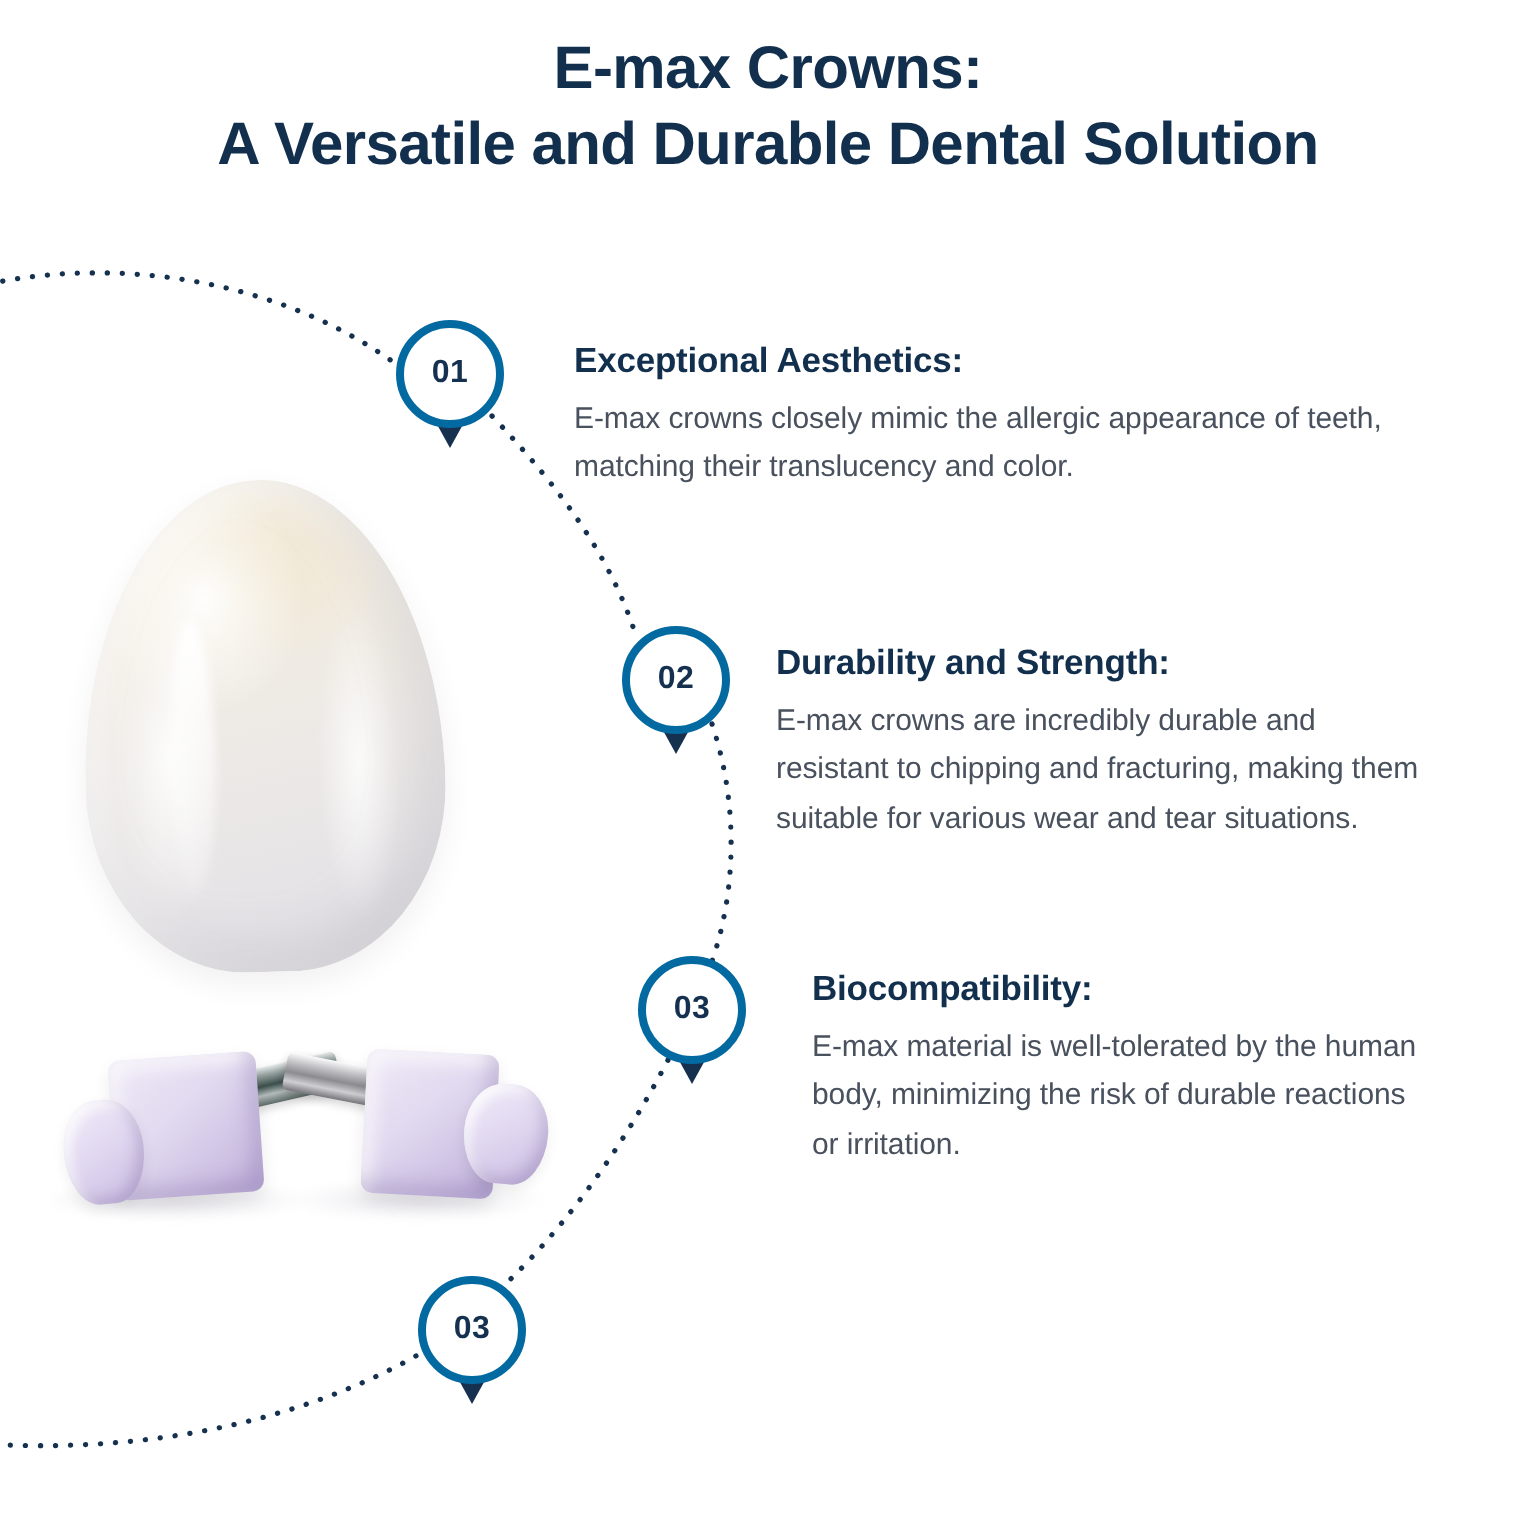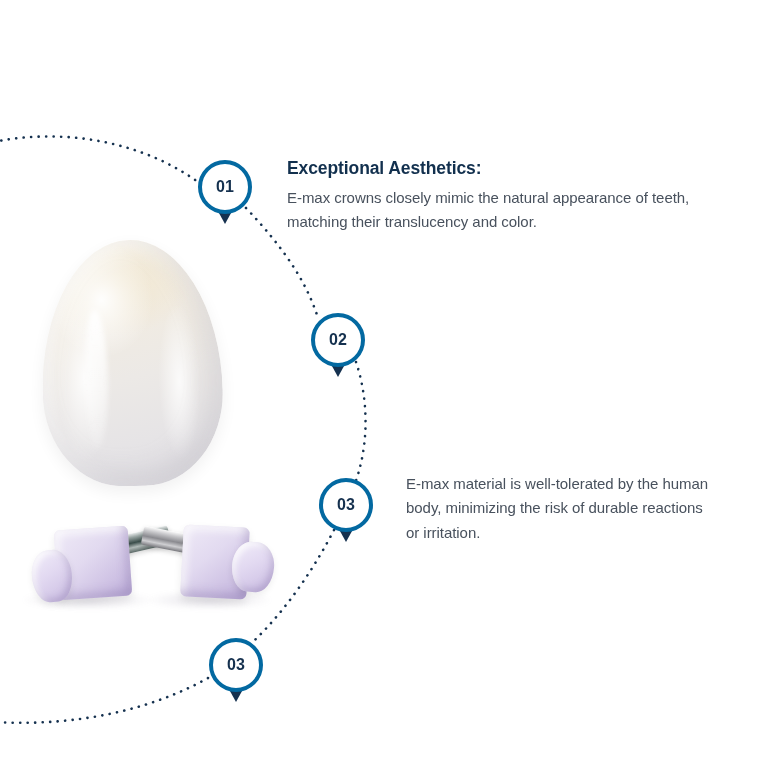--- a/index.html
+++ b/index.html
@@ -157,41 +157,45 @@
     border-top: 20px solid #15314f;
   }
 
   
   .item { position: absolute; z-index: 5; }
   .item-heading {
     color: #12304e;
     font-weight: bold;
     font-size: 17.5px;
     line-height: 1.25;
-    margin: 0 0 6px 0;
+    margin: 12px 0 6px 0;
     letter-spacing: -0.1px;
   }
   .item-body {
     color: #48515d;
     font-size: 15px;
     line-height: 1.63;
     margin: 0;
     letter-spacing: -0.05px;
   }
 
   #item-1 { left: 287px; top: 158px; width: 420px; }
   #item-2 { left: 388px; top: 309px; width: 330px; }
   #item-3 { left: 406px; top: 472px; width: 310px; }
   #item-4 { left: 290px; top: 644px; width: 430px; }
 </style>
 </head>
 <body>
 
 <div id="infographic">
 
+  <div class="title-block">
+    <div class="title-line title-line-1">E-max Crowns:</div>
+    <div class="title-line title-line-2">A Versatile and Durable Dental Solution</div>
+  </div>
 
   <div class="art-layer">
 
     <div class="crown"></div>
 
     <div class="blocks">
 
       <div class="blk">
         <div class="blk-shadow" style="left:8px; top:78px; width:132px; height:20px;"></div>
         <div class="blk-mandrel dark" style="left:94px; top:20px; width:62px; height:19px; transform:rotate(-13deg);"></div>
@@ -241,22 +245,27 @@
 
   <div class="pin" id="pin-4" style="left:209px; top:638px;">
     <div class="pin-tail"></div>
     <div class="pin-circle">
       <span class="pin-num">03</span>
     </div>
   </div>
 
   <div class="item" id="item-1">
     <p class="item-heading">Exceptional Aesthetics:</p>
-    <p class="item-body">E-max crowns closely mimic the natural appearance of teeth, matching their translucency and color.</p>
-  </div>
-
+    <p class="item-body">E-max crowns closely mimic the allergic appearance of teeth, matching their translucency and color.</p>
+  </div>
+
+  <div class="item" id="item-2">
+    <p class="item-heading">Durability and Strength:</p>
+    <p class="item-body">E-max crowns are incredibly durable and resistant to chipping and fracturing, making them suitable for various wear and tear situations.</p>
+  </div>
 
   <div class="item" id="item-3">
+    <p class="item-heading">Biocompatibility:</p>
     <p class="item-body">E-max material is well-tolerated by the human body, minimizing the risk of durable reactions or irritation.</p>
   </div>
 
 
 </div>
 
 </body></html>

